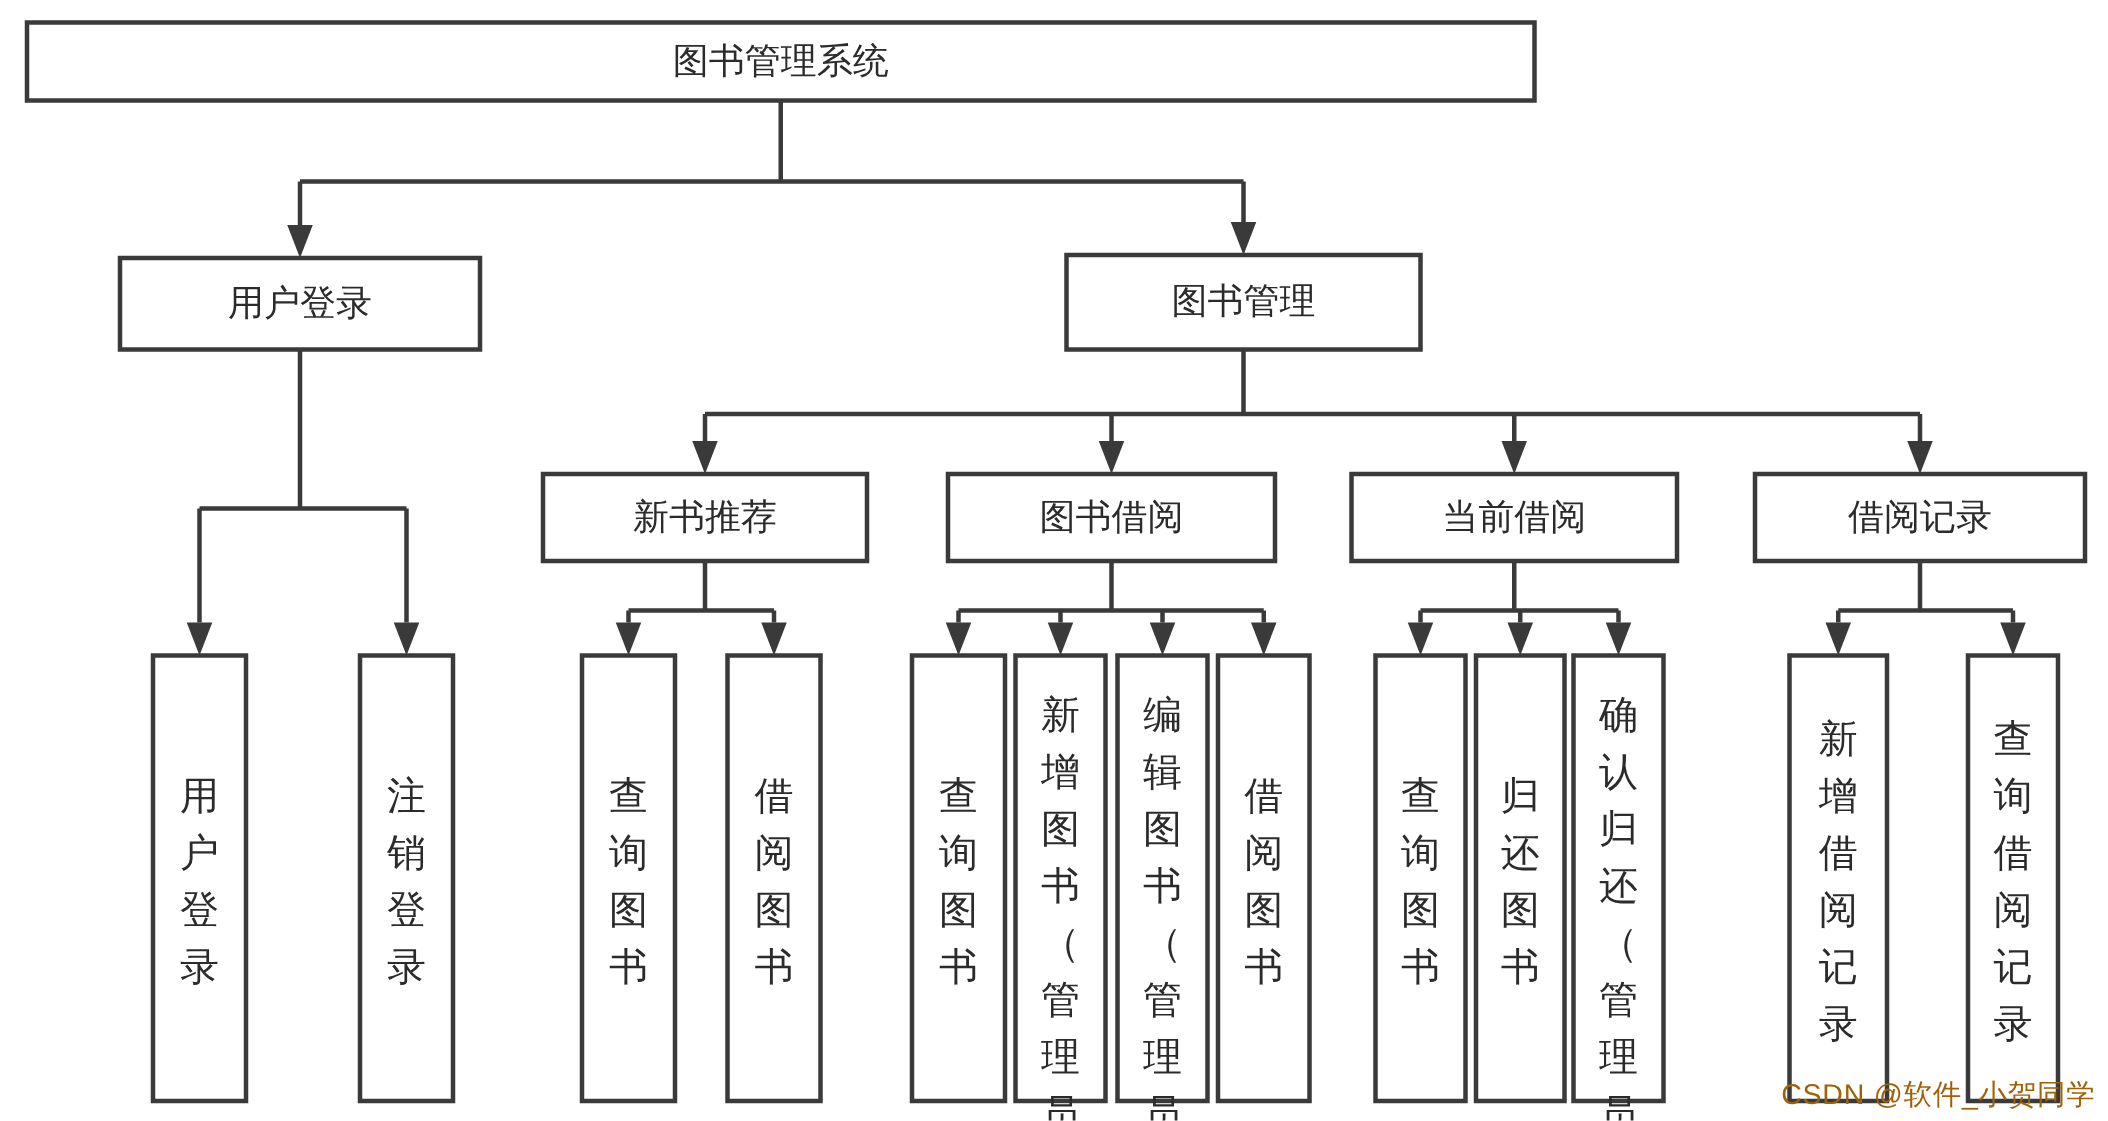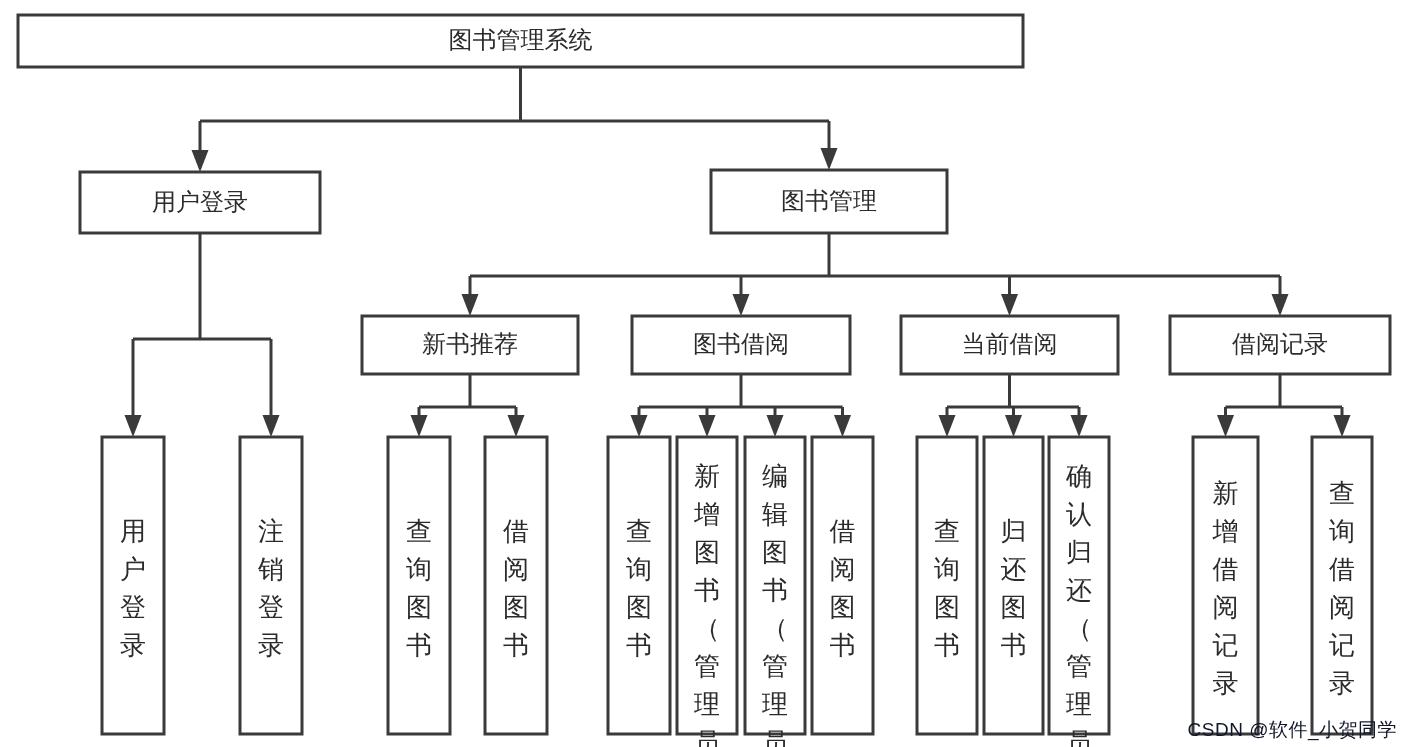--- a/index.html
+++ b/index.html
@@ -35,21 +35,21 @@
     font-family:"Liberation Sans","DejaVu Sans",sans-serif;
     font-size:26px;
     text-anchor:middle;
   }
   .watermark{
     position:absolute;
     right:8px;
     bottom:4px;
     font-family:"Liberation Sans","DejaVu Sans",sans-serif;
     font-size:19px;
-    color:#0f172a;
+    color:#a16207;
     letter-spacing:0.5px;
     white-space:nowrap;
     user-select:none;
   }
 </style>
 </head>
 <body>
 
 <svg id="diagram" viewBox="0 0 1405 747">
   <g id="layer-connectors">

